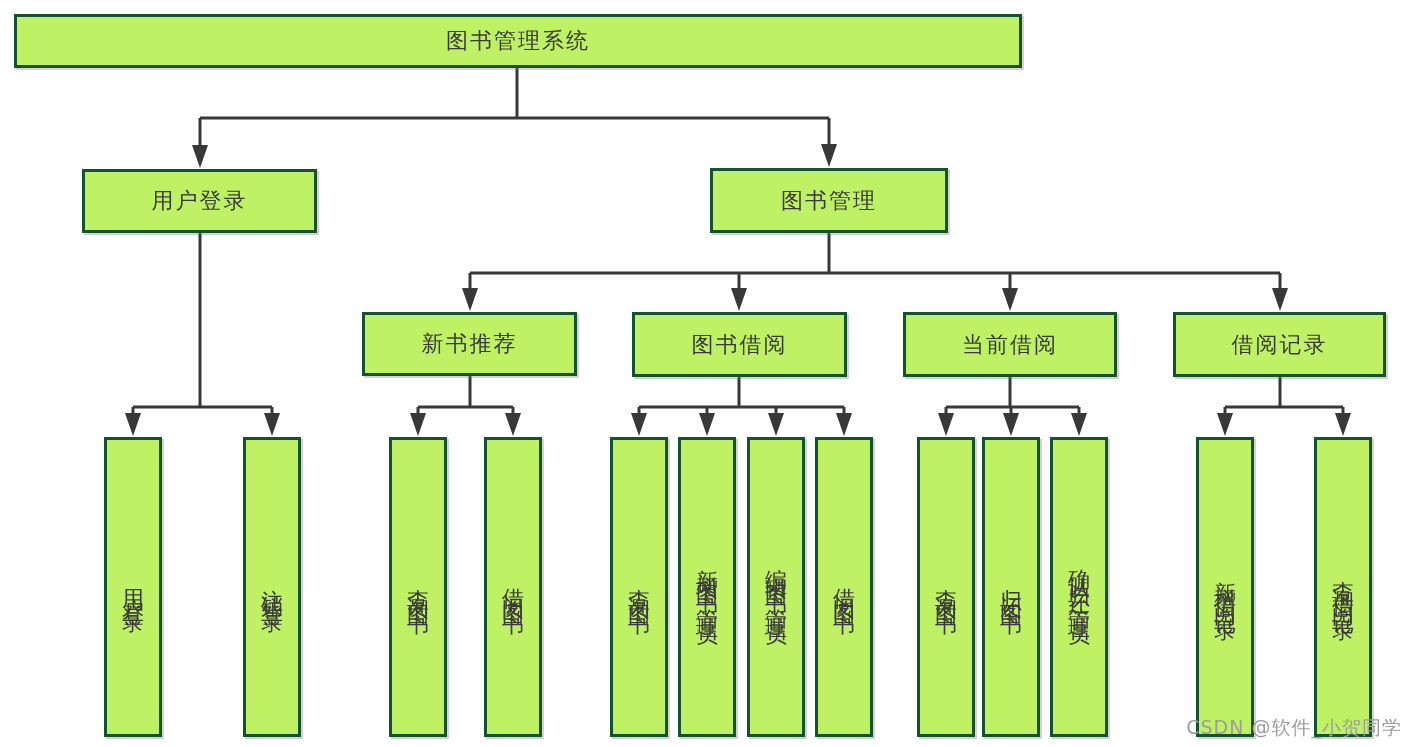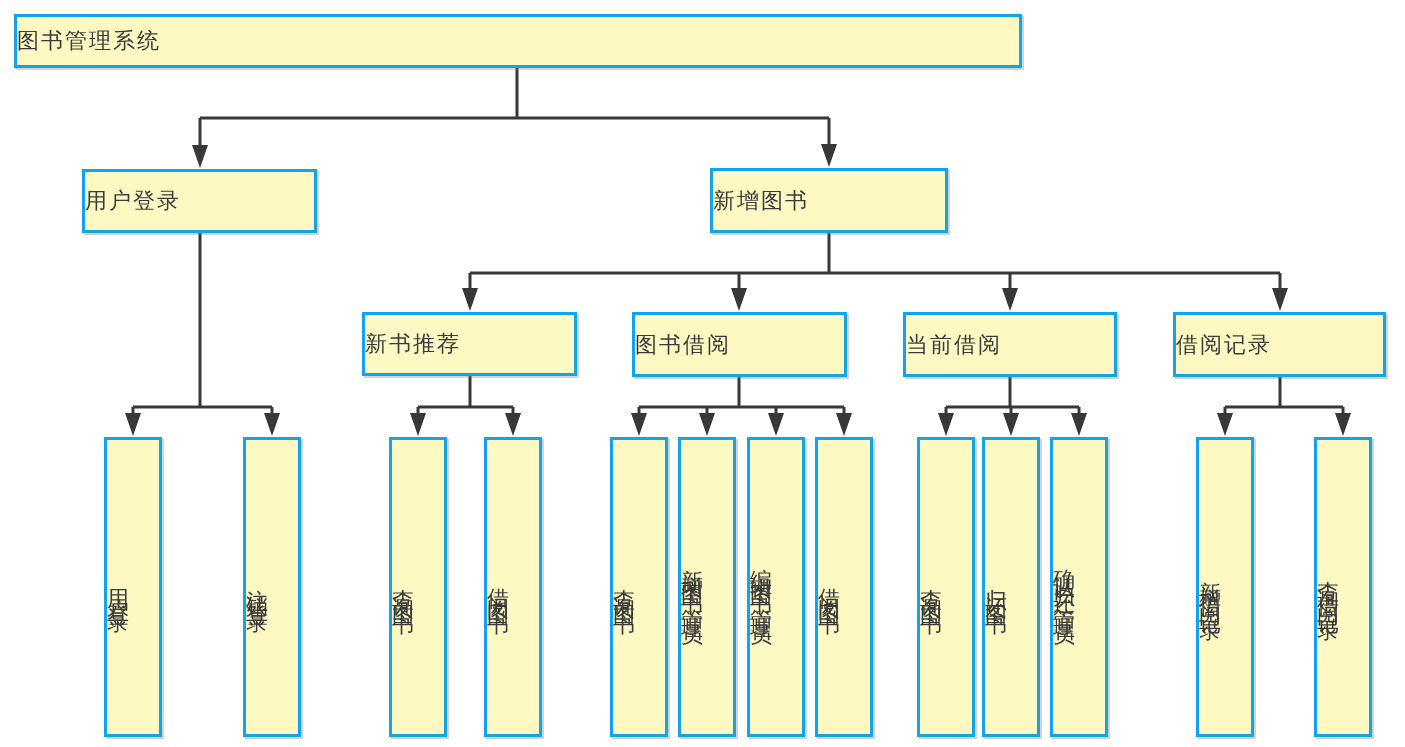--- a/index.html
+++ b/index.html
@@ -1,22 +1,22 @@
 <!DOCTYPE html>
 <html><head>
 <meta charset="utf-8">
 <style>
   html,body{margin:0;padding:0;background:#fff;}
   .canvas{
     position:relative;width:1405px;height:747px;background:#fff;overflow:hidden;
     font-family:"DejaVu Sans",sans-serif;color:#3a3a3a;
   }
   .node{
-    position:absolute;box-sizing:border-box;border:3px solid #0ea5e9;background:#fef9c3;
-    display:flex;align-items:center;
+    position:absolute;box-sizing:border-box;border:3px solid #14532d;background:#bef264;
+    display:flex;align-items:center;justify-content:center;
     box-shadow:2px 2px 0 rgba(130,130,130,.35);
   }
   .node .lbl{font-size:22px;letter-spacing:2px;white-space:nowrap;}
   .leaf .lbl{
     writing-mode:vertical-rl;text-orientation:mixed;
     font-size:22px;letter-spacing:8px;line-height:1;white-space:nowrap;
   }
   
   #n-root   {left:14px;  top:14px;  width:1008px;height:54px;}
   #n-login  {left:82px;  top:169px; width:235px; height:64px;}
@@ -84,21 +84,21 @@
   </svg>
 
   <div class="node" id="n-root">
     <span class="lbl">图书管理系统</span>
   </div>
 
   <div class="node" id="n-login">
     <span class="lbl">用户登录</span>
   </div>
   <div class="node" id="n-manage">
-    <span class="lbl">新增图书</span>
+    <span class="lbl">图书管理</span>
   </div>
 
   <div class="node" id="n-borrow">
     <span class="lbl">图书借阅</span>
   </div>
   <div class="node" id="n-rec">
     <span class="lbl">新书推荐</span>
   </div>
   <div class="node" id="n-current">
     <span class="lbl">当前借阅</span>
@@ -140,13 +140,14 @@
   <div class="node leaf" id="l-cbconf">
     <span class="lbl">确认归还（管理员）</span>
   </div>
   <div class="node leaf" id="l-bradd">
     <span class="lbl">新增借阅记录</span>
   </div>
   <div class="node leaf" id="l-brq">
     <span class="lbl">查询借阅记录</span>
   </div>
 
+  <div class="watermark">CSDN @软件_小贺同学</div>
 </div>
 
 </body></html>

